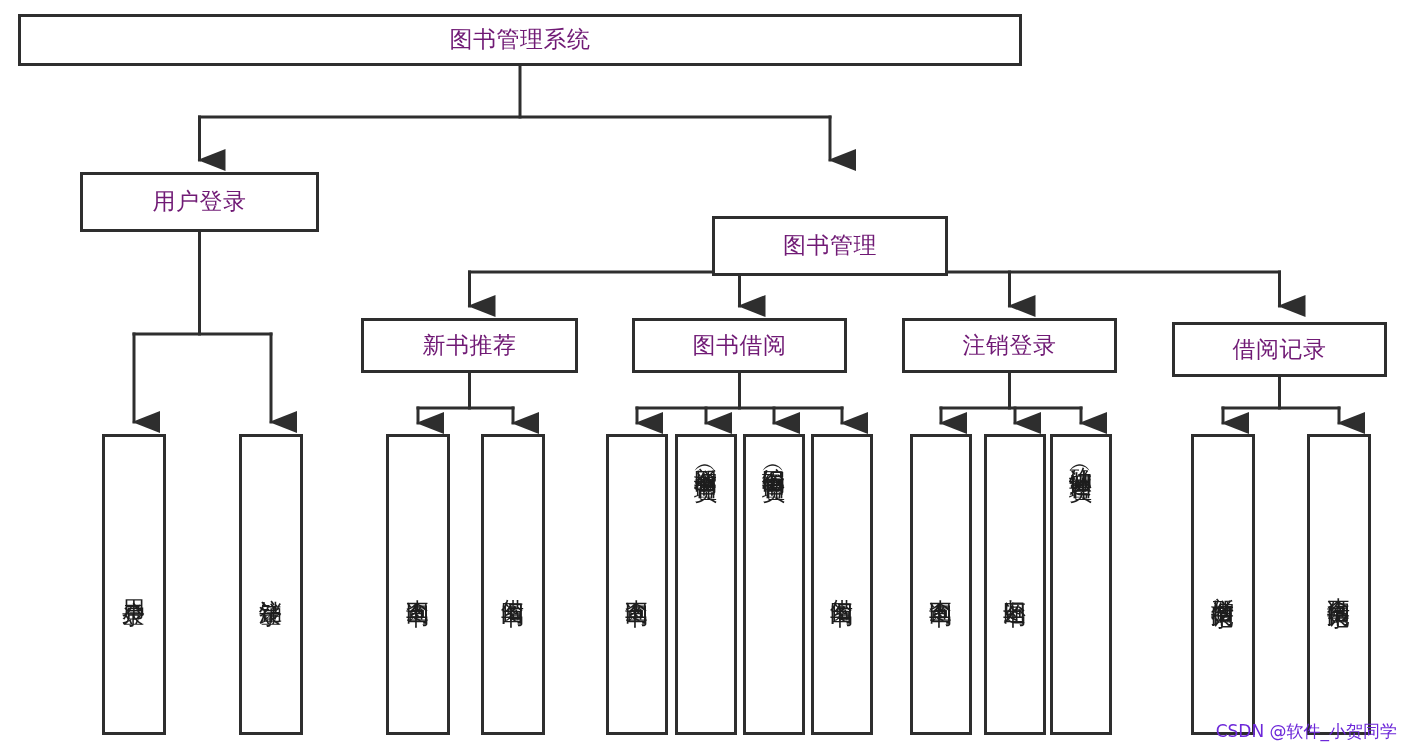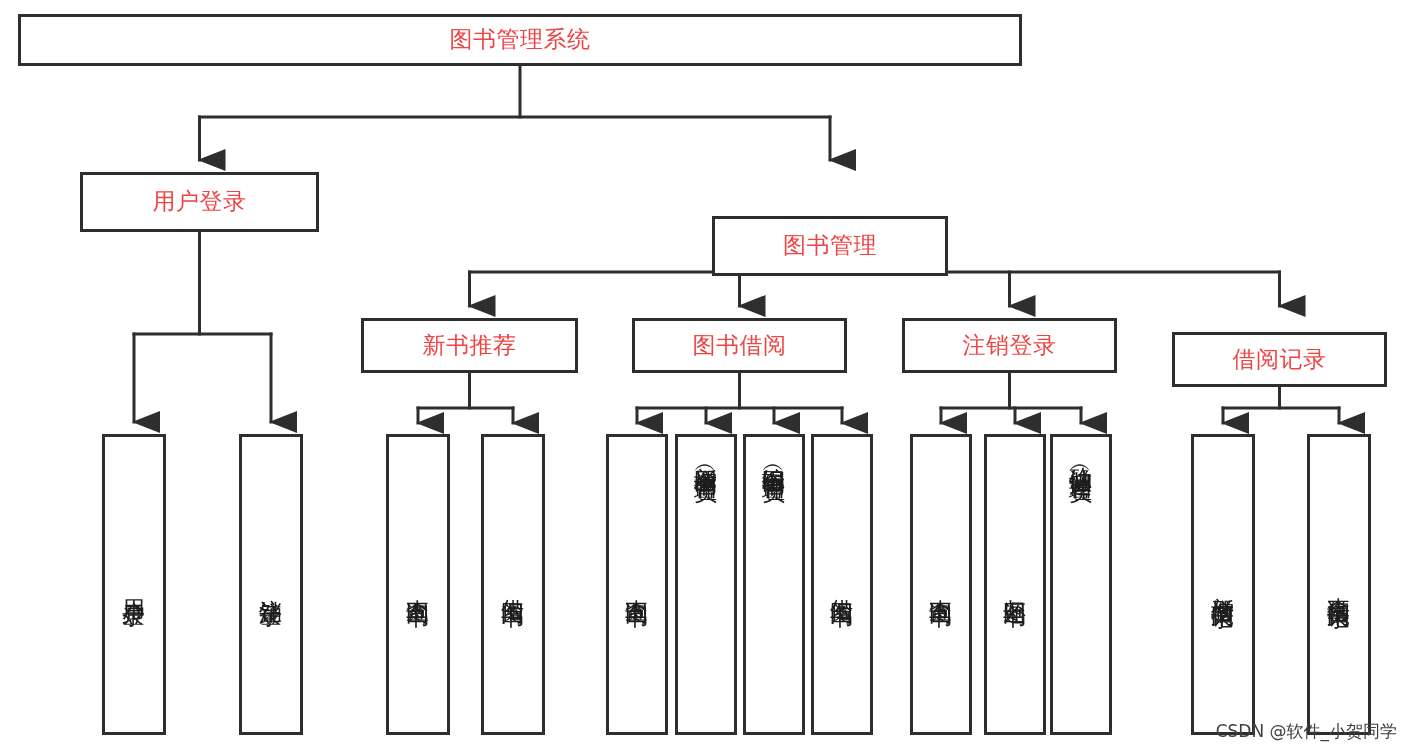--- a/index.html
+++ b/index.html
@@ -37,21 +37,21 @@
     z-index: 2;
   }
   .node.lvl1 { border-width: 3px; }
   .node.lvl2 { border-width: 3px; }
   .node.lvl3 { border-width: 3px; }
   .node.leaf { border-width: 3px; }
 
   .label-h {
     font-size: 23px;
     line-height: 1.1;
-    color: #ef4444;
+    color: #701a75;
     letter-spacing: 0.5px;
     white-space: nowrap;
   }
   .label-v {
     font-size: 23px;
     line-height: 1.22;
     color: #1d1d1d;
     writing-mode: vertical-rl;
     text-orientation: upright;
     letter-spacing: 2px;
@@ -64,21 +64,21 @@
   }
   .node.leaf.centered {
     align-items: center;
     padding-top: 0;
   }
   .watermark {
     position: absolute;
     right: 8px;
     bottom: 4px;
     font-size: 17px;
-    color: #404040;
+    color: #6d28d9;
     white-space: nowrap;
     z-index: 5;
   }
 </style>
 </head>
 <body>
 
 <div id="canvas">
 
   <svg id="edges" viewBox="0 0 1405 747" width="1405" height="747" xmlns="http://www.w3.org/2000/svg">
@@ -153,21 +153,21 @@
 
   <div class="node lvl3" style="left:361px; top:318px; width:217px; height:55px;">
     <span class="label-h">新书推荐</span>
   </div>
   <div class="node lvl3" style="left:632px; top:318px; width:215px; height:55px;text-align:center;">
     <span class="label-h">图书借阅</span>
   </div>
   <div class="node lvl3" style="left:902px; top:318px; width:215px; height:55px;">
     <span class="label-h">注销登录</span>
   </div>
-  <div class="node lvl3" style="left:1172px; top:332px; width:215px; height:55px;">
+  <div class="node lvl3" style="left:1172px; top:322px; width:215px; height:55px;">
     <span class="label-h">借阅记录</span>
   </div>
 
   <div class="node leaf centered" style="left:102px; top:434px; width:64px; height:301px;">
     <span class="label-v">用户登录</span>
   </div>
   <div class="node leaf centered" style="left:239px; top:434px; width:64px; height:301px;">
     <span class="label-v">注销登录</span>
   </div>
 

